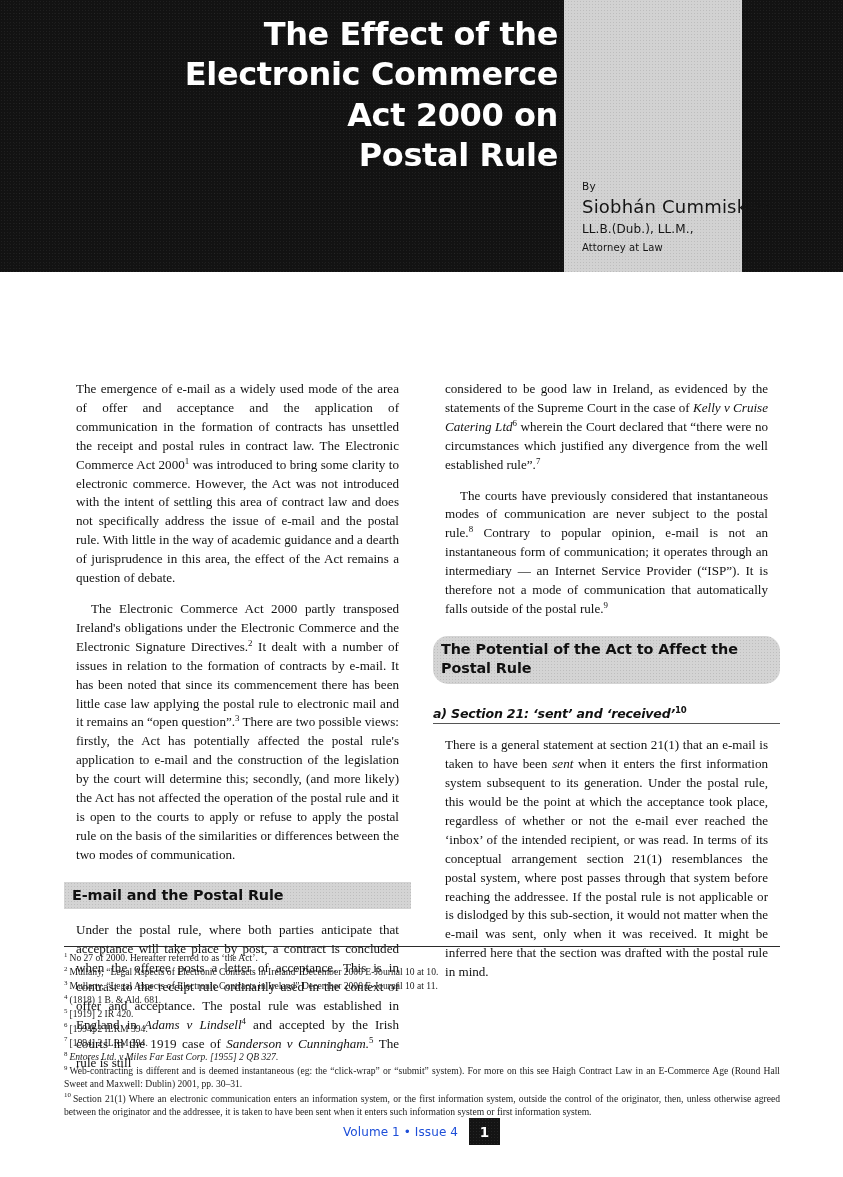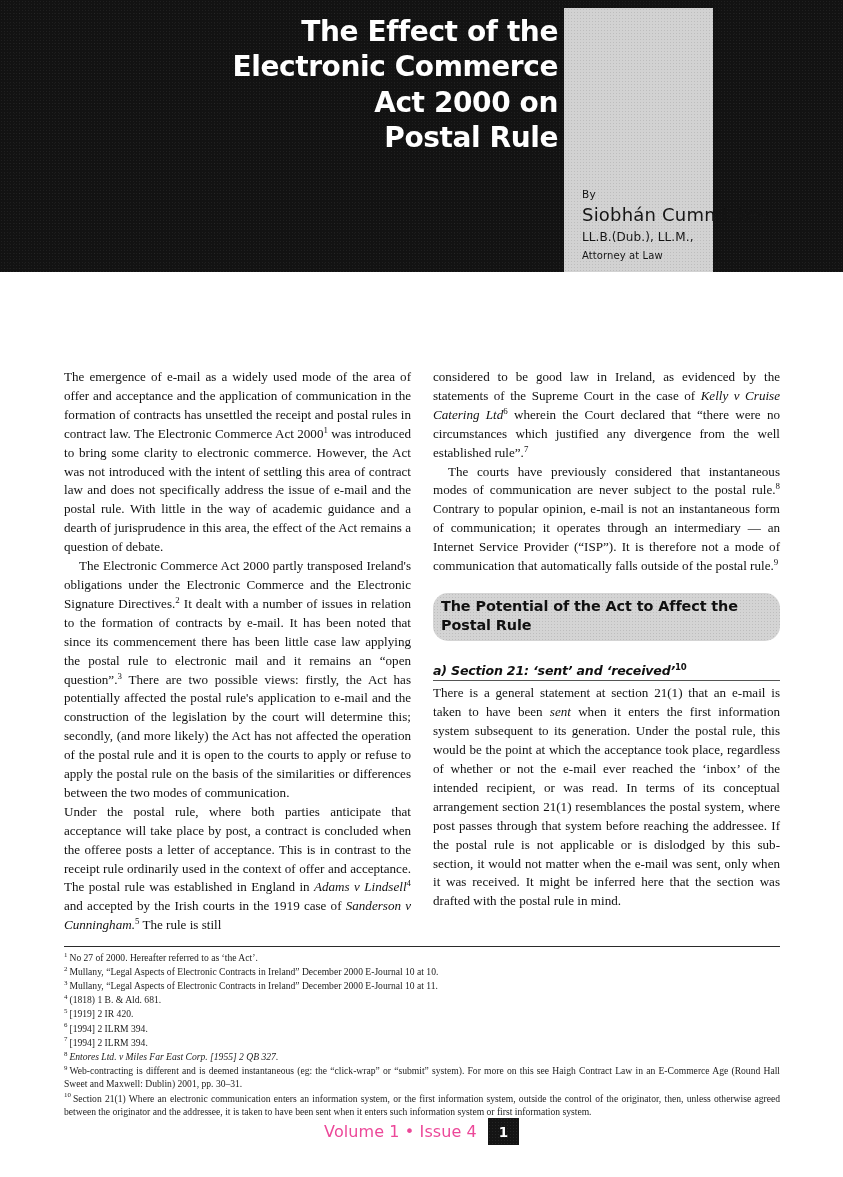--- a/index.html
+++ b/index.html
@@ -33,29 +33,30 @@
     background-image:
       radial-gradient(rgba(255,255,255,0.055) 0.6px, transparent 0.7px),
       radial-gradient(rgba(255,255,255,0.04) 0.5px, transparent 0.6px);
     background-size: 3px 3px, 5px 5px;
     background-position: 0 0, 2px 1px;
     pointer-events: none;
   }
   .author-panel {
     position: absolute;
     left: 564px;
-    top: 8px;
-    width: 149px;
+    top: 0;
+    width: 162px;
     height: 272px;
     background: #d2d2d2;
     background-image:
       radial-gradient(rgba(0,0,0,0.10) 0.6px, transparent 0.7px),
       radial-gradient(rgba(255,255,255,0.55) 0.5px, transparent 0.6px);
     background-size: 3px 3px, 4px 4px;
     background-position: 0 0, 1px 2px;
+    padding-left: 16px;
   }
   .author-block {
     position: absolute;
     left: 18px;
     bottom: 18px;
     width: 160px;
     font-family: "DejaVu Sans", sans-serif;
     color: #151515;
     line-height: 1.32;
   }
@@ -82,21 +83,21 @@
 
   .banner-title {
     position: absolute;
     left: 30px;
     top: 14px;
     width: 528px;
     text-align: right;
     color: #ffffff;
     font-family: "DejaVu Sans", sans-serif;
     font-weight: bold;
-    font-size: 28px;
+    font-size: 32px;
     line-height: 1.26;
     letter-spacing: -0.4px;
   }
   .banner-title .tline { display: block; white-space: nowrap; }
 
   
   .content {
     position: absolute;
     left: 0;
     top: 272px;
@@ -107,21 +108,21 @@
     left: 64px;
     top: 96px;
     width: 716px;
     display: flex;
     gap: 22px;
   }
   .col {
     width: 347px;
   }
   .col p {
-    margin: 0;
+    margin: 12px;
     font-size: 13.1px;
     line-height: 1.445;
     text-align: justify;
     text-justify: inter-word;
     hyphens: none;
   }
   .col p.indent { text-indent: 15px; }
   sup {
     font-size: 0.68em;
     vertical-align: super;
@@ -192,22 +193,22 @@
     left: 0;
     top: 1118px;
     width: 843px;
     display: flex;
     align-items: center;
     justify-content: center;
     gap: 11px;
   }
   .footer-label {
     font-family: "DejaVu Sans", sans-serif;
-    font-size: 16px;
-    color: #ec4899;
+    font-size: 12px;
+    color: #1d4ed8;
     letter-spacing: 0.1px;
   }
   .page-badge {
     width: 31px;
     height: 27px;
     background: #141414;
     background-image:
       radial-gradient(rgba(255,255,255,0.07) 0.6px, transparent 0.7px);
     background-size: 3px 3px;
     color: #ffffff;
@@ -244,20 +245,21 @@
 
 <div class="content">
 
   <div class="columns">
 
     <div class="col">
       <p><span>The emergence of e-mail as a widely used mode of the area of offer and acceptance and the application of communication in the formation of contracts has unsettled the receipt and postal rules in contract law. The Electronic Commerce Act 2000</span><sup>1</sup><span> was introduced to bring some clarity to electronic commerce. However, the Act was not introduced with the intent of settling this area of contract law and does not specifically address the issue of e-mail and the postal rule. With little in the way of academic guidance and a dearth of jurisprudence in this area, the effect of the Act remains a question of debate.</span></p>
 
       <p class="indent"><span>The Electronic Commerce Act 2000 partly transposed Ireland's obligations under the Electronic Commerce and the Electronic Signature Directives.</span><sup>2</sup><span> It dealt with a number of issues in relation to the formation of contracts by e-mail. It has been noted that since its commencement there has been little case law applying the postal rule to electronic mail and it remains an “open question”.</span><sup>3</sup><span> There are two possible views: firstly, the Act has potentially affected the postal rule's application to e-mail and the construction of the legislation by the court will determine this; secondly, (and more likely) the Act has not affected the operation of the postal rule and it is open to the courts to apply or refuse to apply the postal rule on the basis of the similarities or differences between the two modes of communication.</span></p>
 
+      <div class="section-band">E-mail and the Postal Rule</div>
 
       <p><span>Under the postal rule, where both parties anticipate that acceptance will take place by post, a contract is concluded when the offeree posts a letter of acceptance. This is in contrast to the receipt rule ordinarily used in the context of offer and acceptance. The postal rule was established in England in </span><em>Adams v Lindsell</em><sup>4</sup><span> and accepted by the Irish courts in the 1919 case of </span><em>Sanderson v Cunningham.</em><sup>5</sup><span> The rule is still</span></p>
     </div>
 
     <div class="col">
       <p><span>considered to be good law in Ireland, as evidenced by the statements of the Supreme Court in the case of </span><em>Kelly v Cruise Catering Ltd</em><sup>6</sup><span> wherein the Court declared that “there were no circumstances which justified any divergence from the well established rule”.</span><sup>7</sup></p>
 
       <p class="indent"><span>The courts have previously considered that instantaneous modes of communication are never subject to the postal rule.</span><sup>8</sup><span> Contrary to popular opinion, e-mail is not an instantaneous form of communication; it operates through an intermediary — an Internet Service Provider (“ISP”). It is therefore not a mode of communication that automatically falls outside of the postal rule.</span><sup>9</sup></p>
 
       <div class="section-band two-line">

